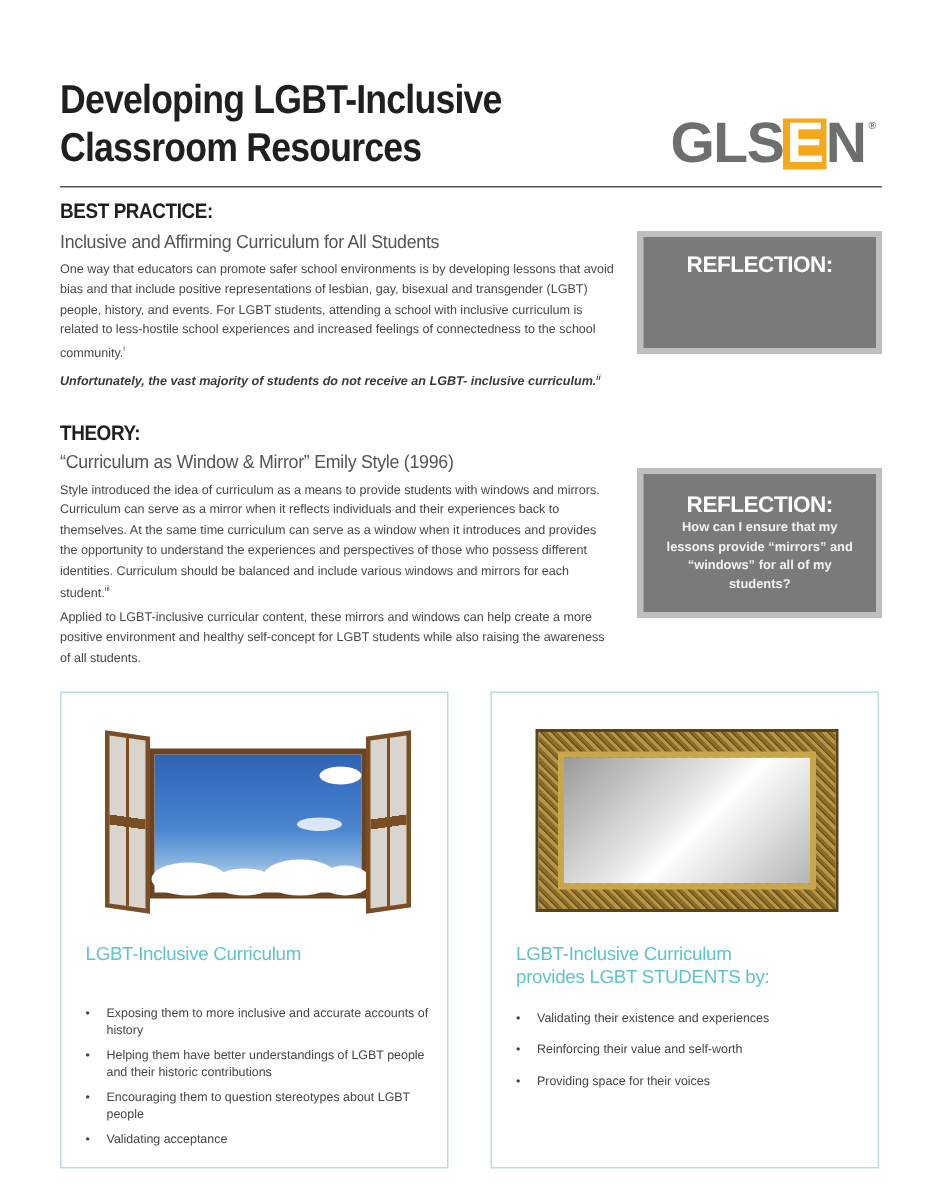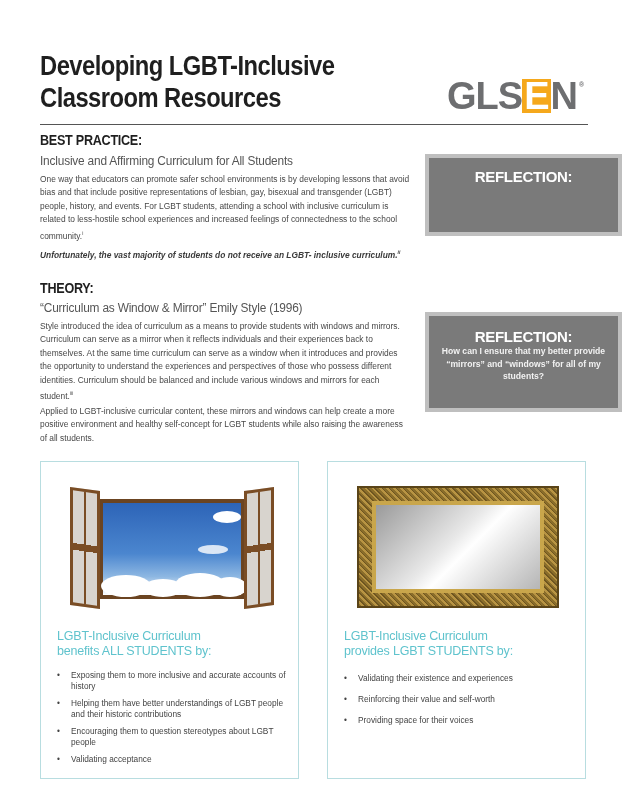--- a/index.html
+++ b/index.html
@@ -21,21 +21,21 @@
   .rule { position: absolute; left: 40px; top: 124px; width: 548px; height: 1px; background: #555; }
 
   .section-head { position: absolute; left: 40px; margin: 0; font-weight: bold; font-size: 14px;
                   color: #1f1f1f; letter-spacing: -0.3px; transform: scaleX(0.9); transform-origin: left top; }
   .sub { position: absolute; left: 40px; margin: 0; font-size: 12.5px; color: #555; letter-spacing: -0.2px;
          transform: scaleX(0.95); transform-origin: left top; white-space: nowrap; }
   .para { position: absolute; left: 40px; width: 370px; margin: 0; font-size: 8.4px; line-height: 13.4px; color: #474747; }
   .para sup { font-size: 5px; }
   .para.em { font-style: italic; font-weight: bold; color: #3a3a3a; }
 
-  .reflect { position: absolute; left: 425px; width: 197px; box-sizing: border-box; border: 4px solid #bfbfbf;
+  .reflect { position: absolute; left: 425px; width: 163px; box-sizing: border-box; border: 4px solid #bfbfbf;
              background: #7a7a7a; color: #ffffff; text-align: center; }
   .reflect h3 { margin: 0; font-size: 15px; font-weight: bold; letter-spacing: -0.3px; }
   .reflect p { margin: 0; font-size: 8.6px; line-height: 12.5px; font-weight: bold; color: #f2f2f2; padding: 0 10px; }
 
   .card { position: absolute; top: 461px; height: 318px; box-sizing: border-box; border: 1px solid #b8dde0; background: #fff; }
   .card h4 { position: absolute; left: 16px; top: 167px; margin: 0; font-size: 12.5px; line-height: 15px;
              color: #5fc3cd; font-weight: normal; letter-spacing: -0.2px; }
   .card ul { position: absolute; left: 16px; top: 208px; margin: 0; padding: 0; list-style: none; width: 240px; }
   .card li { position: relative; padding-left: 14px; font-size: 8.3px; line-height: 11px; color: #444; margin-bottom: 6px; }
   .card li .dot { position: absolute; left: 0; top: 0; color: #444; }
@@ -89,38 +89,38 @@
 <h2 class="section-head" style="top:280px;">THEORY:</h2>
 <div class="sub" style="top:301px;">“Curriculum as Window &amp; Mirror” Emily Style (1996)</div>
 <p class="para" style="top:320px;"><span>Style introduced the idea of curriculum as a means to provide students with windows and mirrors. Curriculum can serve as a mirror when it reflects individuals and their experiences back to themselves. At the same time curriculum can serve as a window when it introduces and provides the opportunity to understand the experiences and perspectives of those who possess different identities. Curriculum should be balanced and include various windows and mirrors for each student.</span><sup>iii</sup></p>
 <p class="para" style="top:405px;">Applied to LGBT-inclusive curricular content, these mirrors and windows can help create a more positive environment and healthy self-concept for LGBT students while also raising the awareness of all students.</p>
 
 <div class="reflect" style="top:154px; height:82px; padding-top:10px;">
   <h3>REFLECTION:</h3>
 </div>
 <div class="reflect" style="top:312px; height:100px; padding-top:12px;">
   <h3>REFLECTION:</h3>
-  <p>How can I ensure that my better provide “mirrors” and “windows” for all of my students?</p>
+  <p>How can I ensure that my lessons provide “mirrors” and “windows” for all of my students?</p>
 </div>
 
 <div class="card" style="left:40px; width:259px;">
   <div class="window">
     <div class="sky">
       <div class="cloud" style="left:110px; top:8px; width:28px; height:12px;"></div>
       <div class="cloud" style="left:95px; top:42px; width:30px; height:9px; opacity:.8;"></div>
       <div class="cloud" style="left:-2px; top:72px; width:50px; height:22px;"></div>
       <div class="cloud" style="left:40px; top:76px; width:40px; height:18px;"></div>
       <div class="cloud" style="left:72px; top:70px; width:50px; height:24px;"></div>
       <div class="cloud" style="left:110px; top:74px; width:34px; height:20px;"></div>
     </div>
     <div class="shutter left"></div>
     <div class="shutter right"></div>
   </div>
   <h4>
-    <span>LGBT-Inclusive Curriculum</span><br><span>benefits ALL STUDENTS by:</span>
+    <span>LGBT-Inclusive Curriculum</span><br>
   </h4>
   <ul>
     <li><span class="dot">•</span><span>Exposing them to more inclusive and accurate accounts of history</span></li>
     <li><span class="dot">•</span><span>Helping them have better understandings of LGBT people and their historic contributions</span></li>
     <li><span class="dot">•</span><span>Encouraging them to question stereotypes about LGBT people</span></li>
     <li><span class="dot">•</span><span>Validating acceptance</span></li>
   </ul>
 </div>
 
 <div class="card" style="left:327px; width:259px;">

